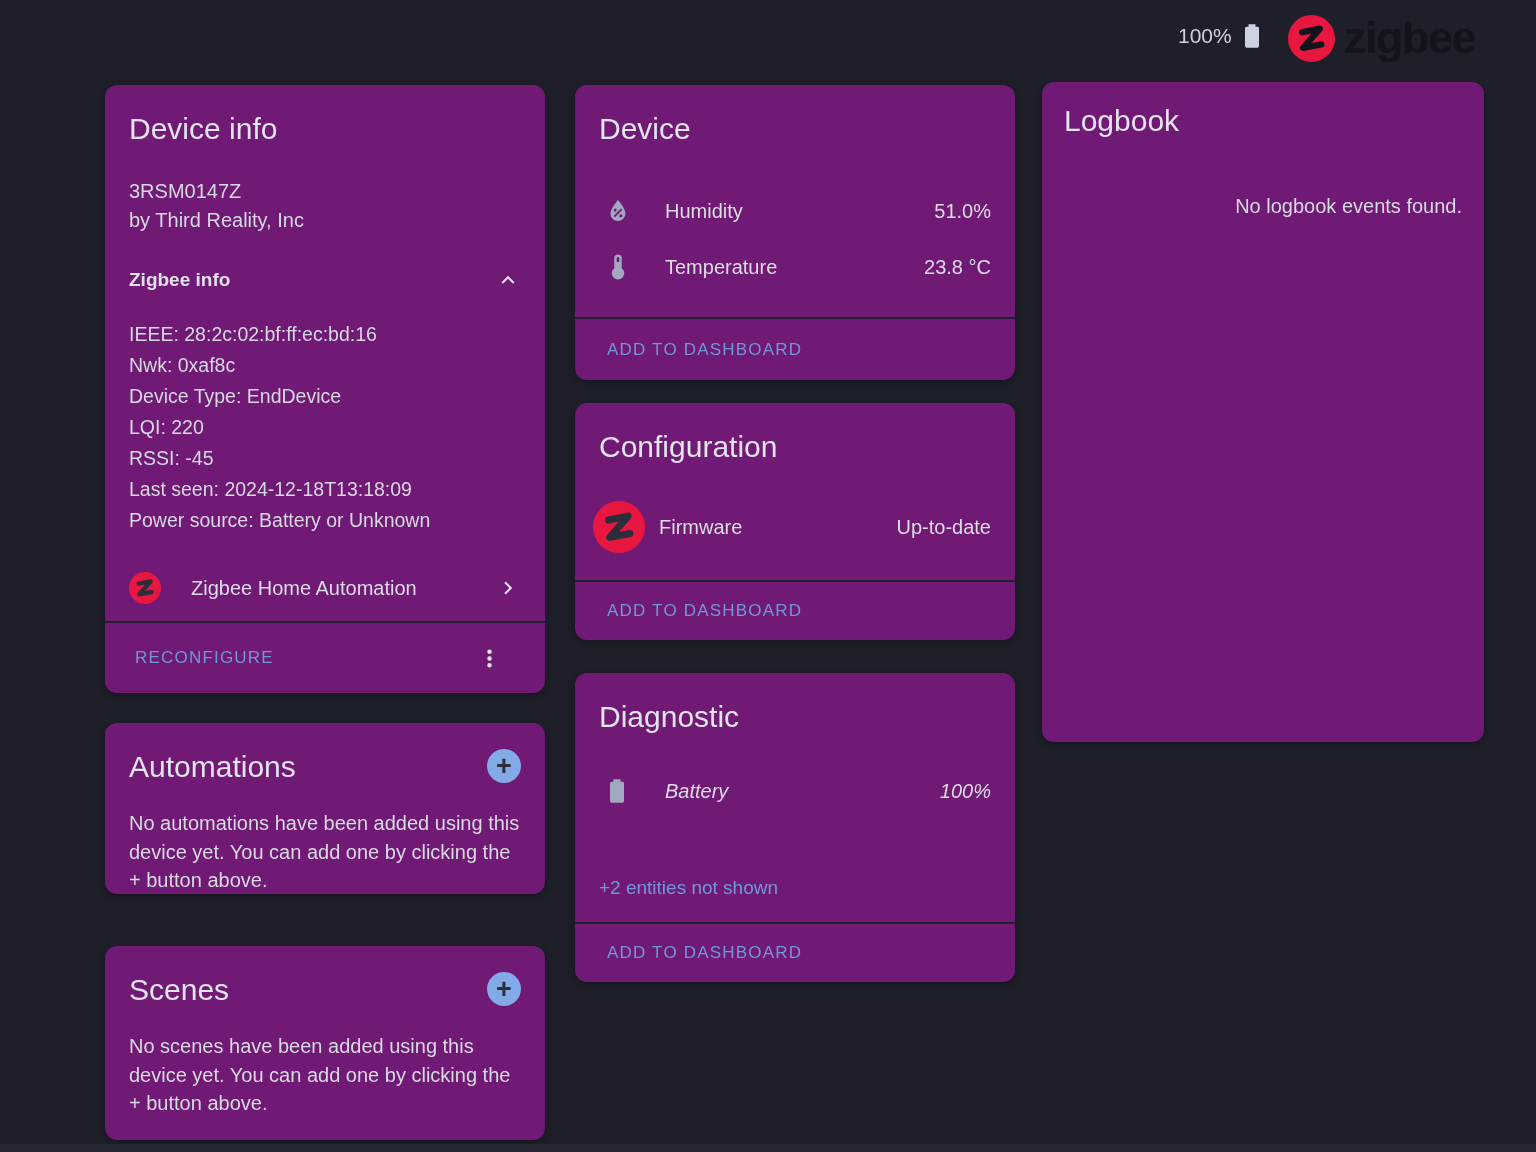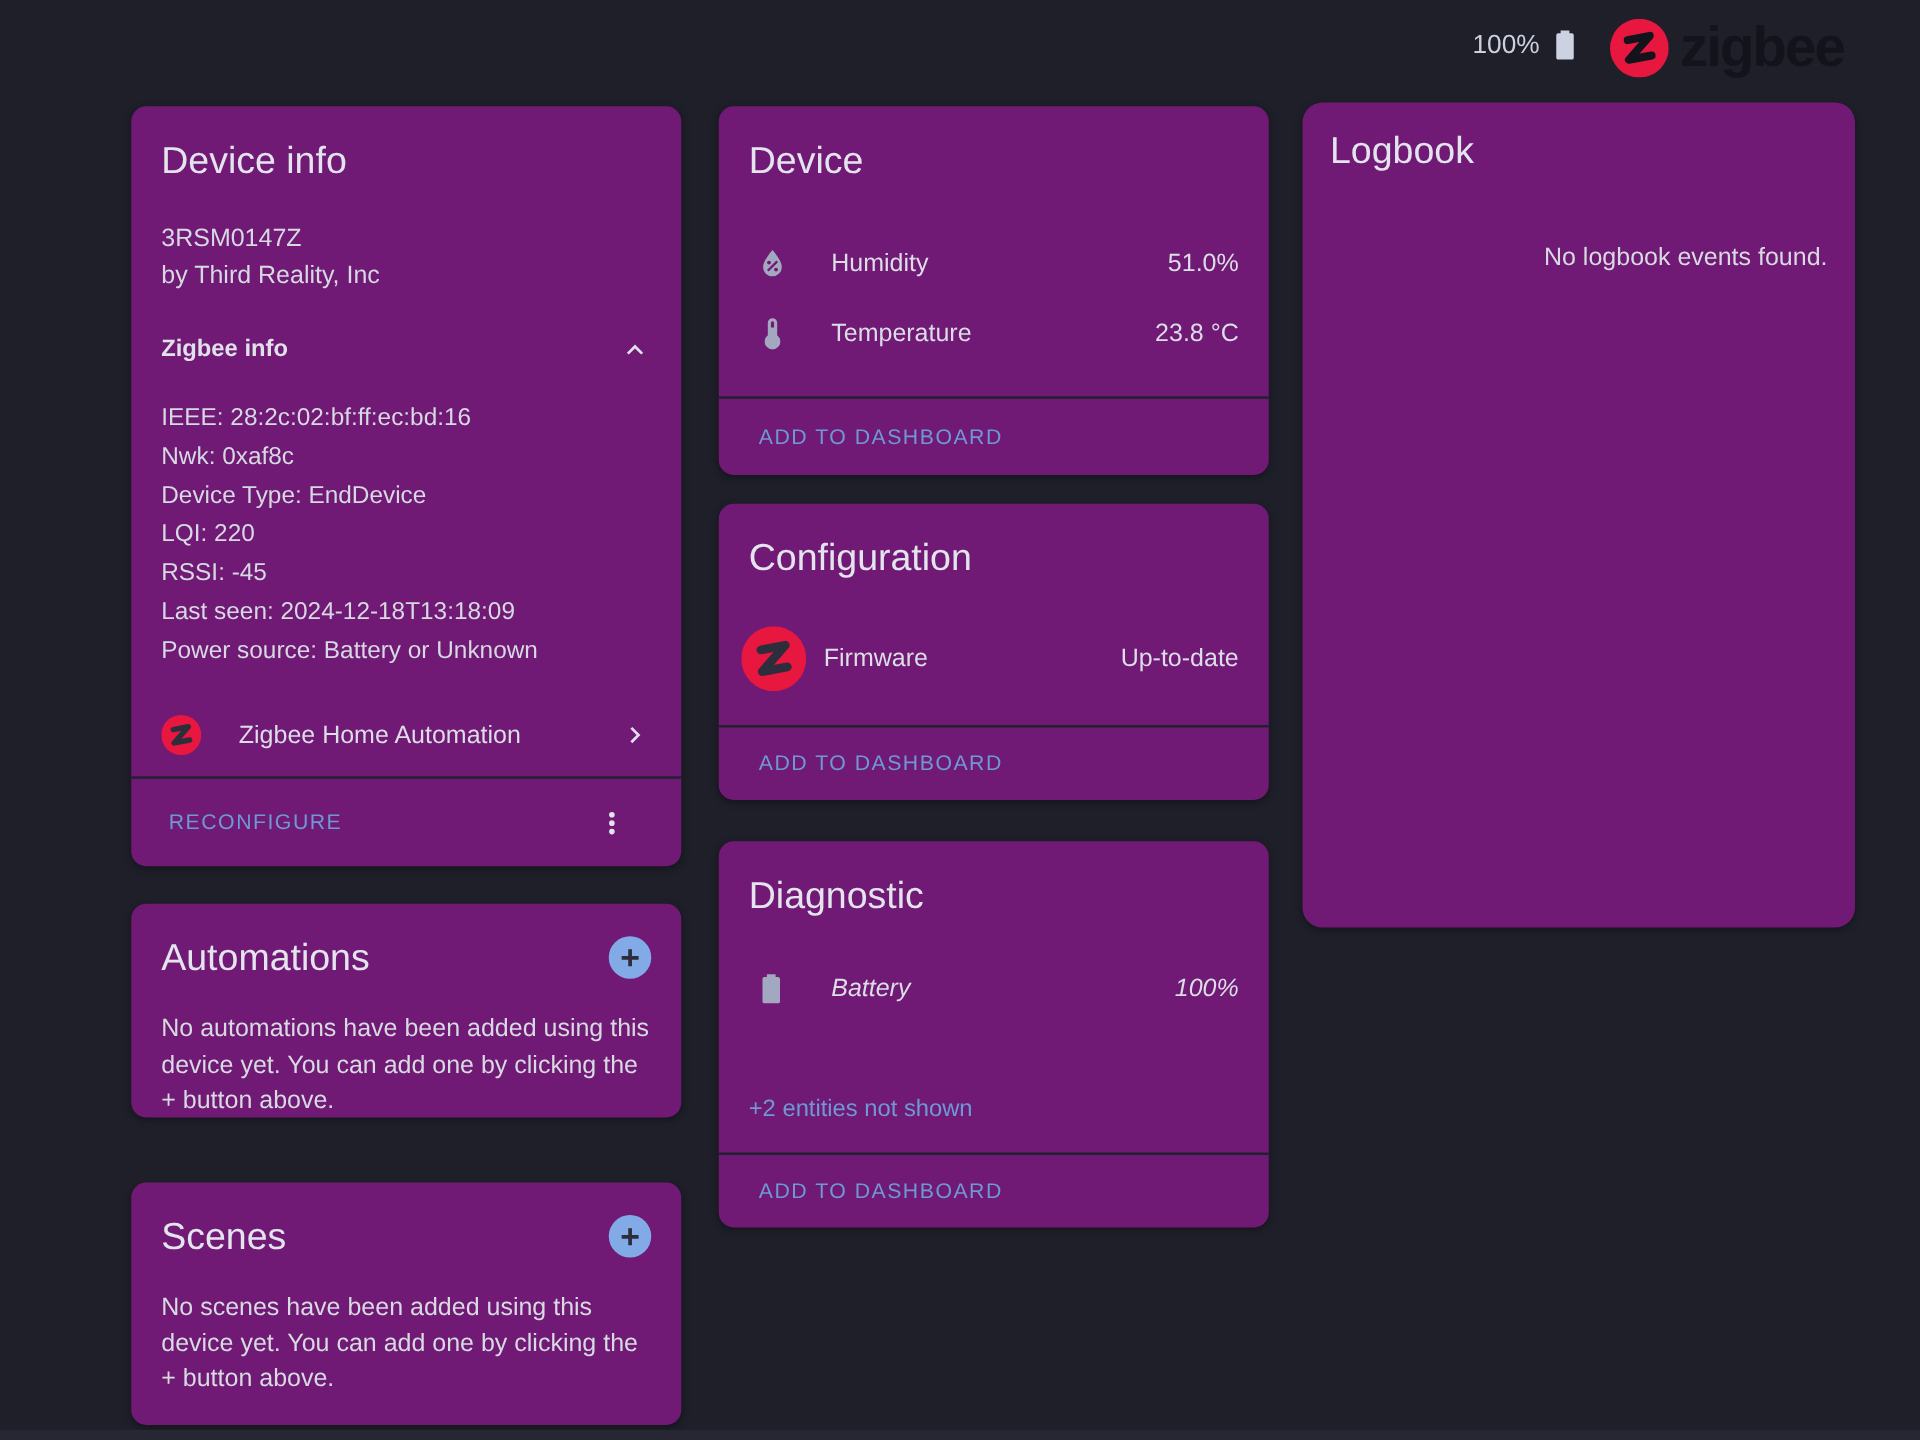--- a/index.html
+++ b/index.html
@@ -195,18 +195,18 @@
       <span class="entity-label">Battery</span>
       <span class="entity-value">100%</span>
     </div>
   </div>
   <div class="more-link">+2 entities not shown</div>
   <div class="card-footer" style="height:60px;padding-left:32px;">
     <span class="text-btn">ADD TO DASHBOARD</span>
   </div>
 </div>
 
-<div class="card" style="left:1022px;top:82px;width:442px;height:660px;padding:21px 22px;border-radius:16px;">
+<div class="card" style="left:1022px;top:82px;width:442px;height:660px;padding:21px 22px;">
   <h2 class="card-title">Logbook</h2>
   <div class="logbook-empty">No logbook events found.</div>
 </div>
 
 <div class="bottom-strip"></div>
 
 </body></html>

